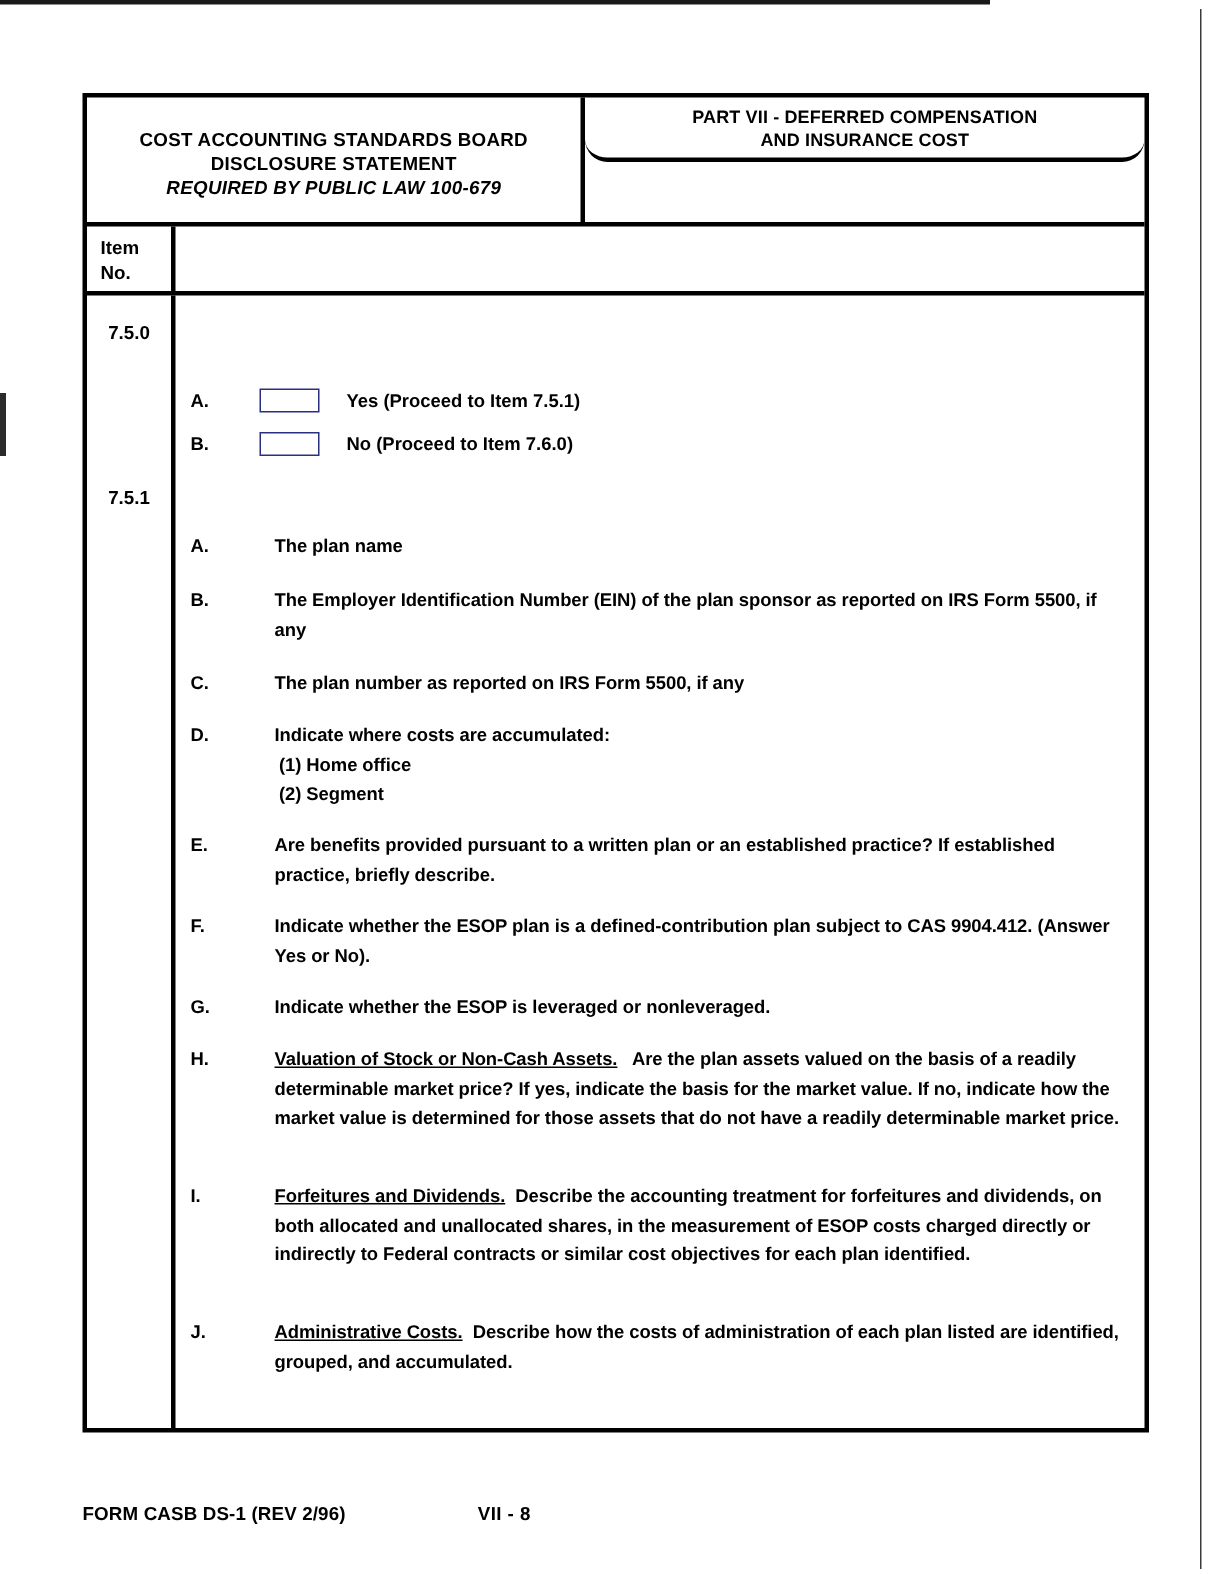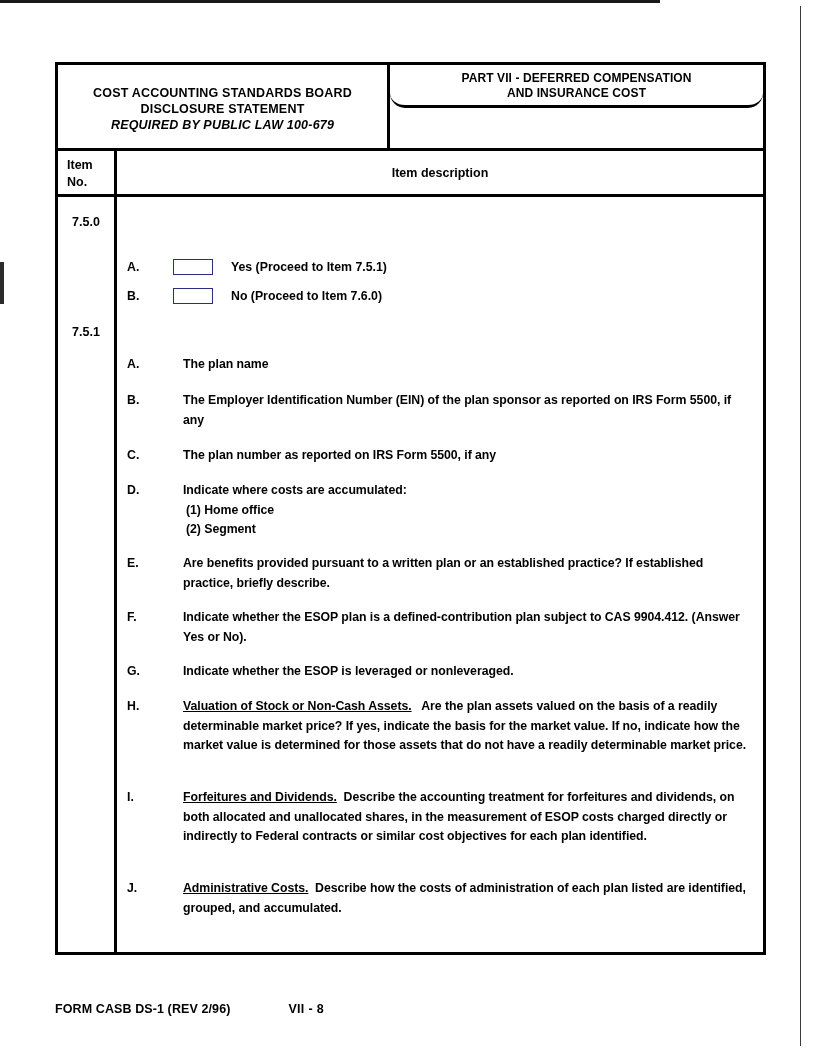--- a/index.html
+++ b/index.html
@@ -252,21 +252,21 @@
     align-items: baseline;
   }
   .footer .form-id {
     font-size: 12.5px;
     font-weight: bold;
     letter-spacing: .1px;
   }
   .footer .page-id {
     font-size: 12.5px;
     font-weight: bold;
-    margin-left: 58px;
+    margin-left: 88px;
     letter-spacing: .3px;
   }
 </style>
 </head>
 <body>
 
 <div class="scan-top-edge"></div>
 <div class="scan-left-nick"></div>
 <div class="page-right-rule"></div>
 
@@ -283,23 +283,20 @@
         <div class="ln">PART VII - DEFERRED COMPENSATION</div>
         <div class="ln">AND INSURANCE COST</div>
       </div>
     </div>
   </div>
 
   <div class="col-hdr">
     <div class="c-item">
       <div class="ln">Item</div>
       <div class="ln">No.</div>
-    </div>
-    <div class="c-desc">
-      <span>Item description</span>
     </div>
   </div>
 
   <div class="tbl-body">
 
     <div class="body-itemcol">
       <div class="item-no n0">7.5.0</div>
       <div class="item-no n1">7.5.1</div>
     </div>
 

